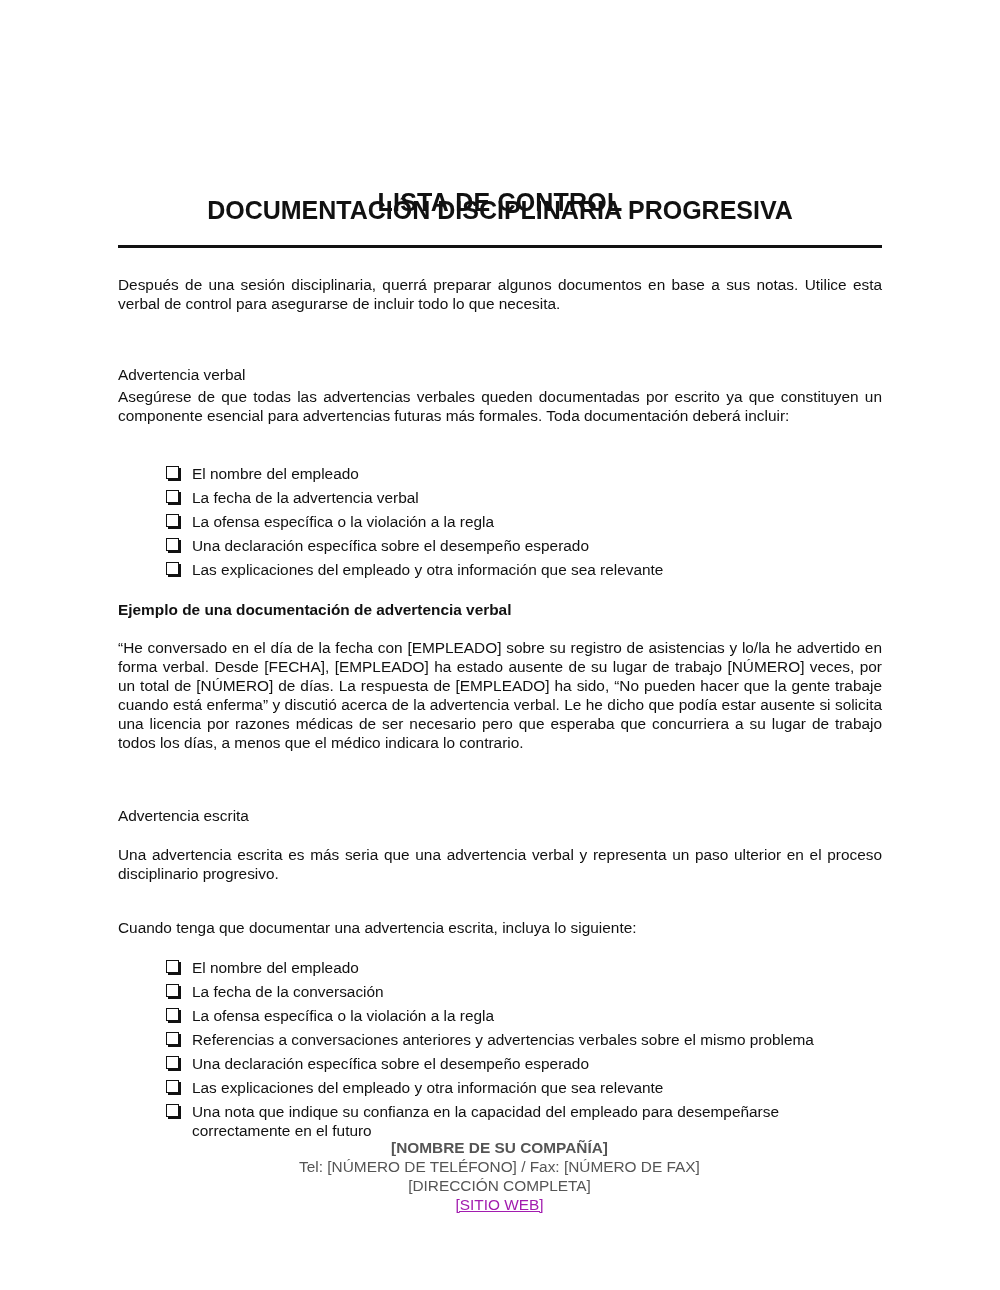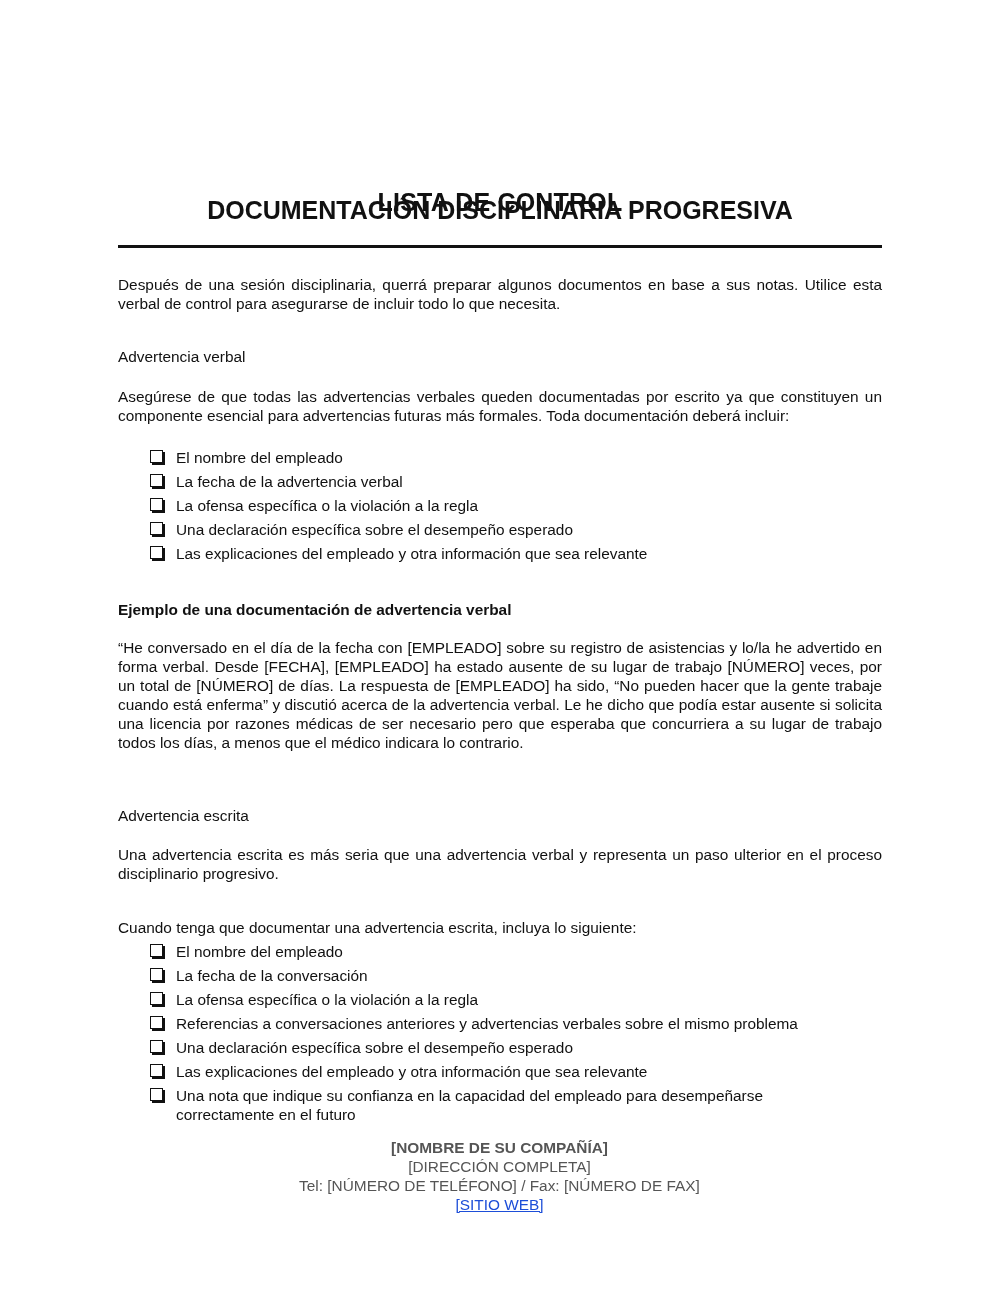--- a/index.html
+++ b/index.html
@@ -4,39 +4,39 @@
 <style>
   html, body { margin: 0; padding: 0; background: #ffffff; }
   body { width: 1000px; height: 1290px; position: relative; font-family: "Liberation Sans", sans-serif; color: #111; }
   .page { position: absolute; left: 118px; top: 0; width: 764px; }
   .title1 { position: absolute; top: 148px; left: 0; width: 764px; text-align: center; font-weight: bold; font-size: 25px; letter-spacing: 0.2px; margin-top: 40px; }
   .title2 { position: absolute; top: 196px; left: 0; width: 764px; text-align: center; font-weight: bold; font-size: 25px; }
   .rule { position: absolute; top: 245px; left: 0; width: 764px; height: 3px; background: #111; }
   .p { position: absolute; left: 0; width: 764px; font-size: 15.4px; line-height: 19px; text-align: justify; }
   .lbl { position: absolute; left: 0; font-size: 15.4px; }
   .bold { font-weight: bold; }
-  .list { position: absolute; left: 32px; margin: 0; padding: 0; list-style: none; }
+  .list { position: absolute; left: 32px; margin: 16px; padding: 0; list-style: none; }
   .list li { position: relative; font-size: 15.4px; line-height: 24px; padding-left: 26px; }
   .list li.multi { line-height: 19px; padding-top: 2px; }
   .cb { position: absolute; left: 0; top: 4px; width: 11px; height: 11px; border: 1.5px solid #111; box-shadow: 2px 2px 0 #111; background: #fff; }
   .footer { position: absolute; top: 1138px; left: 0; width: 999px; text-align: center; font-size: 15.4px; line-height: 19px; color: #555; }
   .footer .co { font-weight: bold; }
-  .footer a { color: #1d4ed8; text-decoration: underline; }
+  .footer a { color: #a21caf; text-decoration: underline; }
 </style>
 </head>
 <body>
 
 <div class="page">
   <div class="title1">LISTA DE CONTROL</div>
   <div class="title2">DOCUMENTACIÓN DISCIPLINARIA PROGRESIVA</div>
   <div class="rule"></div>
 
   <div class="p" style="top:275px;">Después de una sesión disciplinaria, querrá preparar algunos documentos en base a sus notas. Utilice esta verbal de control para asegurarse de incluir todo lo que necesita.</div>
 
-  <div class="lbl" style="top:348px;">Advertencia verbal</div>
+  <div class="lbl" style="top:366px;">Advertencia verbal</div>
   <div class="p" style="top:387px;">Asegúrese de que todas las advertencias verbales queden documentadas por escrito ya que constituyen un componente esencial para advertencias futuras más formales. Toda documentación deberá incluir:</div>
 
   <ul class="list" style="top:446px;">
     <li><span class="cb"></span><span>El nombre del empleado</span></li>
     <li><span class="cb"></span><span>La fecha de la advertencia verbal</span></li>
     <li><span class="cb"></span><span>La ofensa específica o la violación a la regla</span></li>
     <li><span class="cb"></span><span>Una declaración específica sobre el desempeño esperado</span></li>
     <li><span class="cb"></span><span>Las explicaciones del empleado y otra información que sea relevante</span></li>
   </ul>
 
@@ -53,16 +53,16 @@
     <li><span class="cb"></span><span>La ofensa específica o la violación a la regla</span></li>
     <li><span class="cb"></span><span>Referencias a conversaciones anteriores y advertencias verbales sobre el mismo problema</span></li>
     <li><span class="cb"></span><span>Una declaración específica sobre el desempeño esperado</span></li>
     <li><span class="cb"></span><span>Las explicaciones del empleado y otra información que sea relevante</span></li>
     <li class="multi" style="width:680px;"><span class="cb"></span><span>Una nota que indique su confianza en la capacidad del empleado para desempeñarse correctamente en el futuro</span></li>
   </ul>
 </div>
 
 <div class="footer">
   <div class="co">[NOMBRE DE SU COMPAÑÍA]</div>
+  <div>Tel: [NÚMERO DE TELÉFONO] / Fax: [NÚMERO DE FAX]</div>
   <div>[DIRECCIÓN COMPLETA]</div>
-  <div>Tel: [NÚMERO DE TELÉFONO] / Fax: [NÚMERO DE FAX]</div>
   <div><a href="#">[SITIO WEB]</a></div>
 </div>
 
 </body></html>

